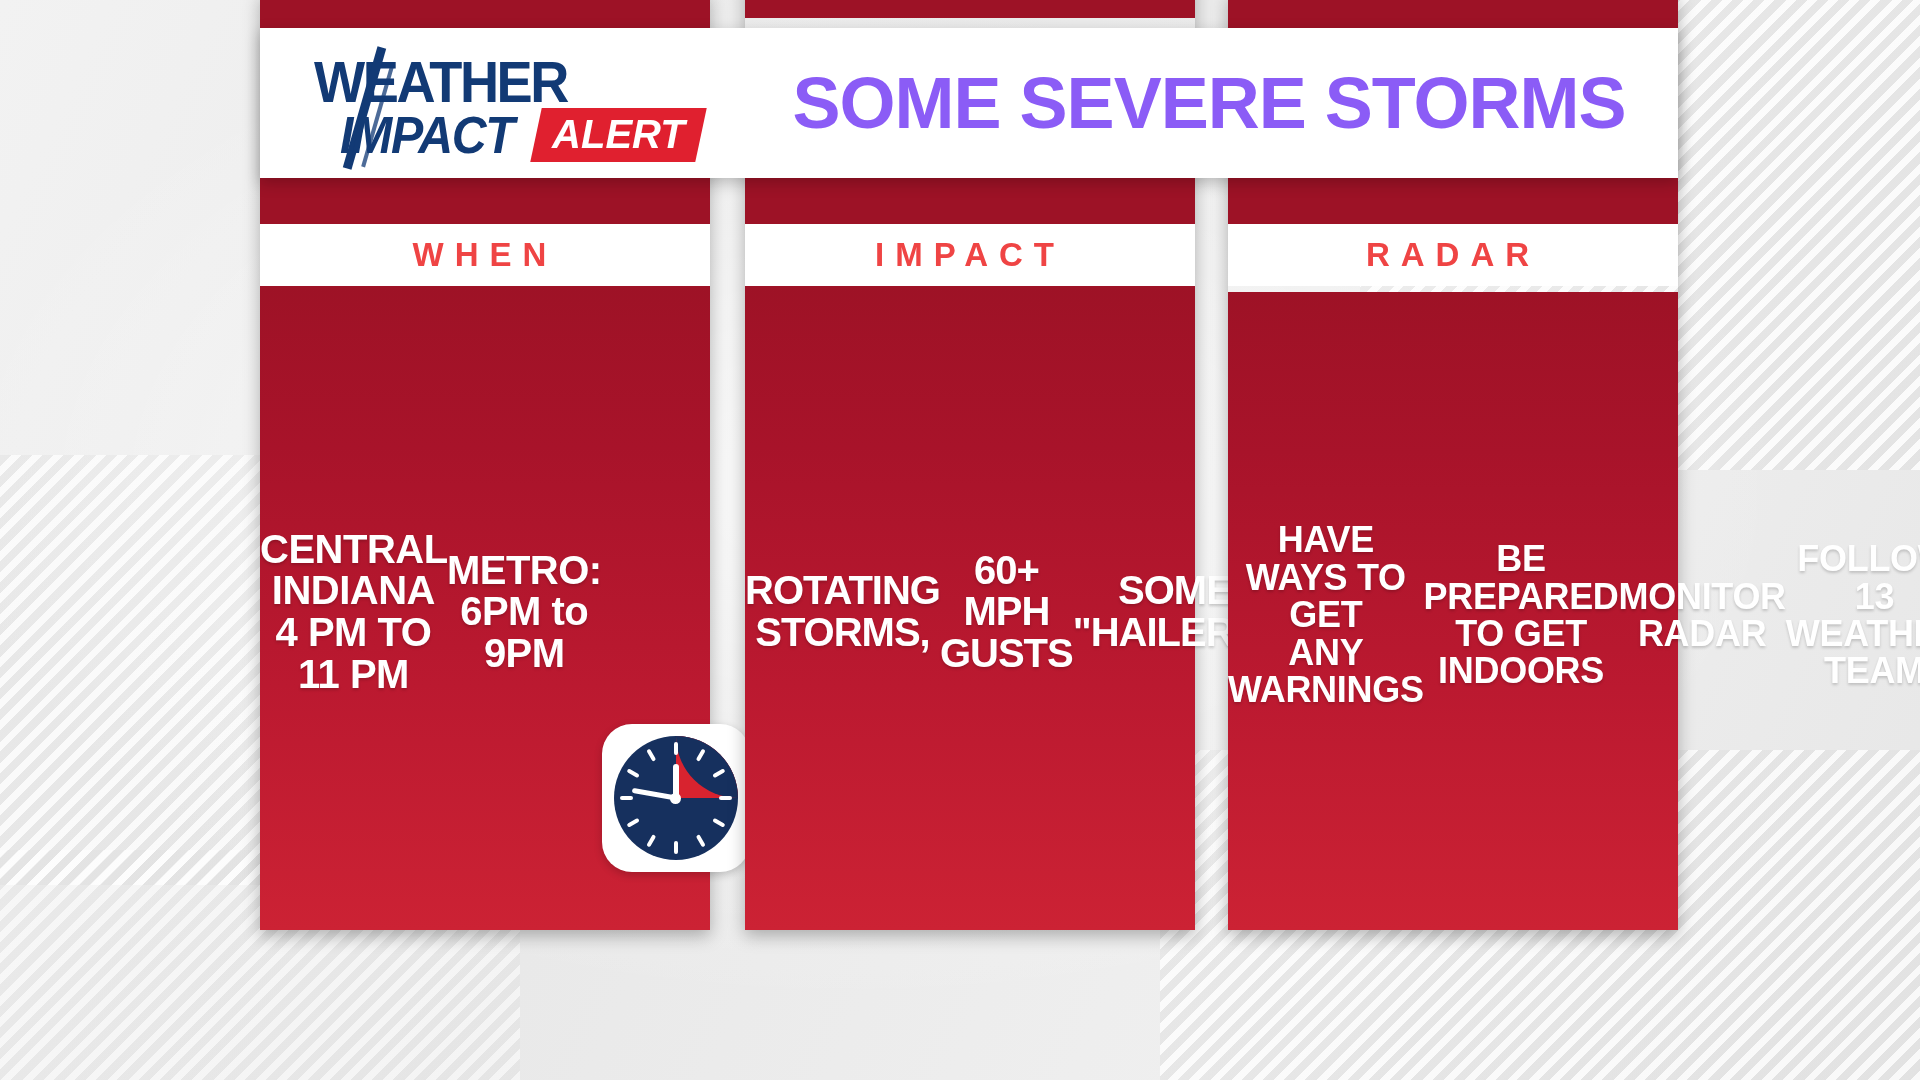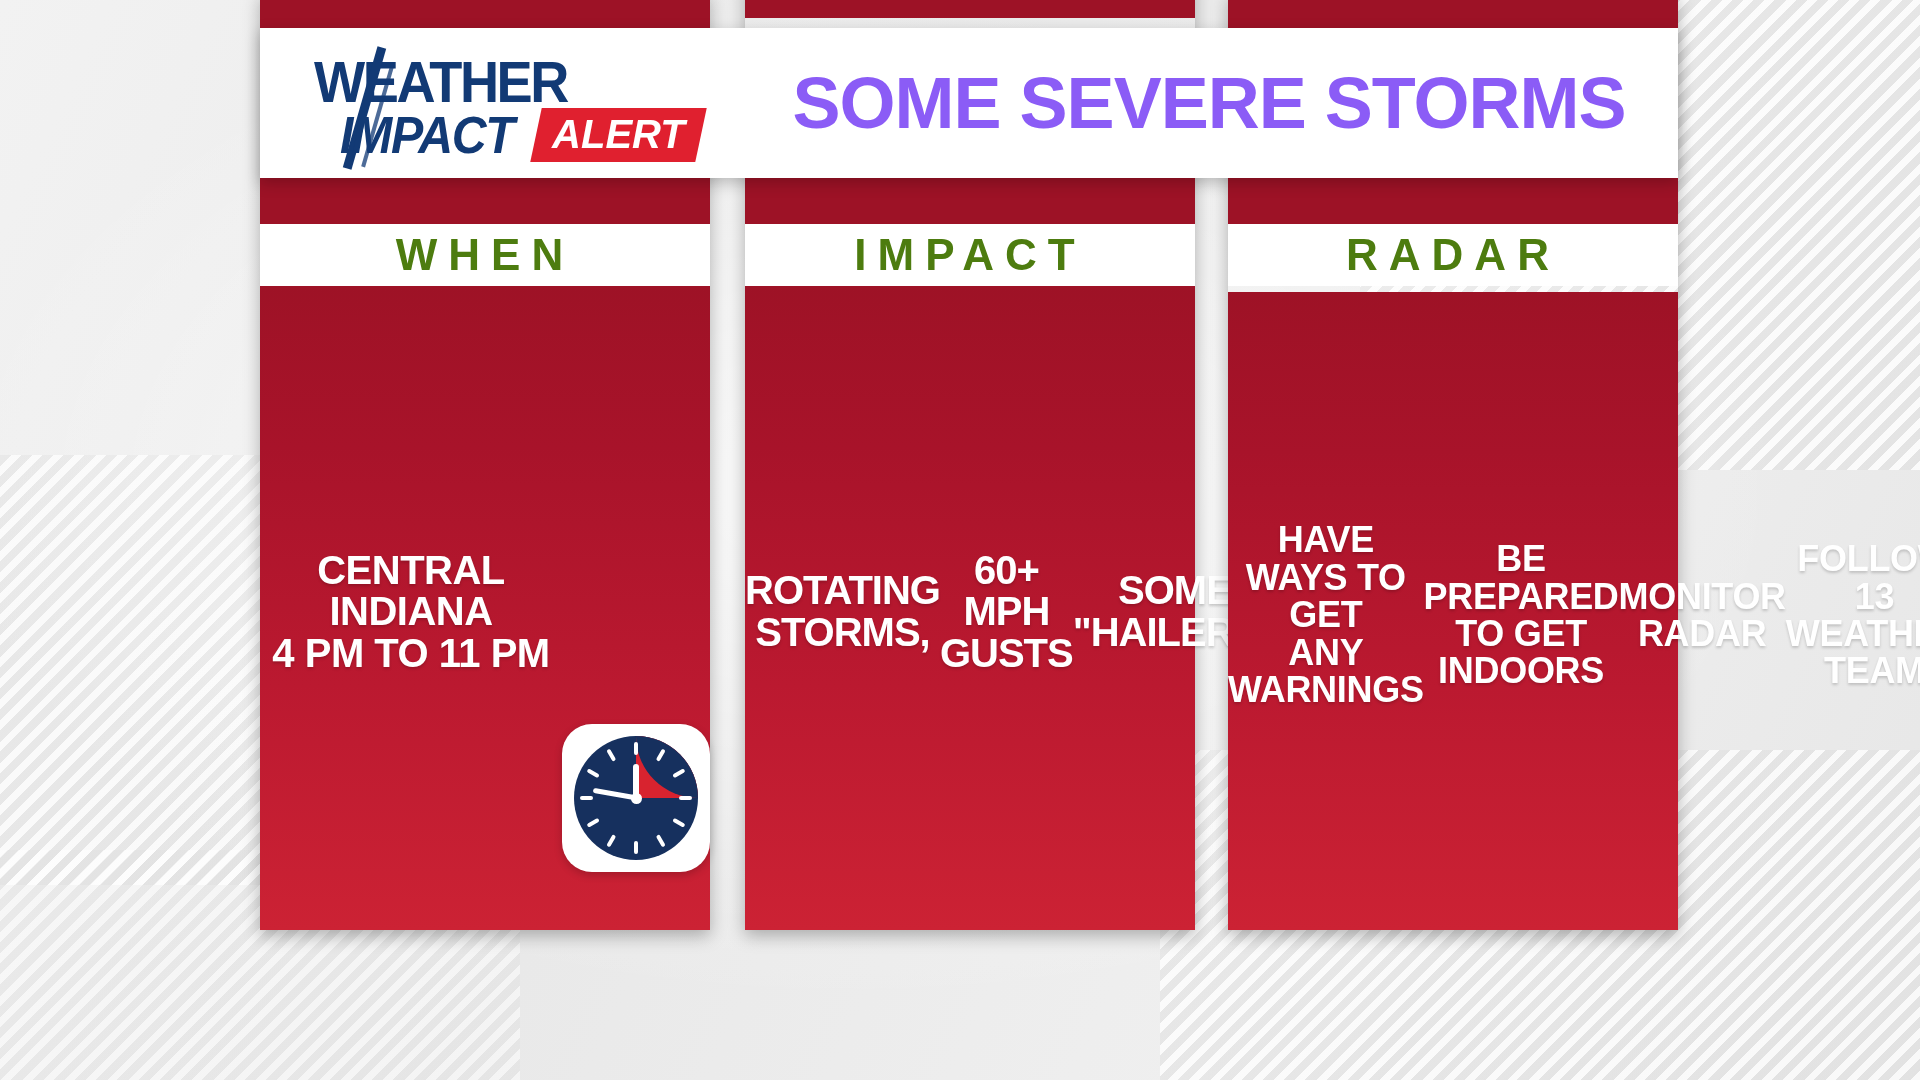--- a/index.html
+++ b/index.html
@@ -31,21 +31,21 @@
   .col .body{position:relative;height:100%;
      box-shadow:0 6px 16px rgba(0,0,0,.28);}
   #col-when  {left:260px;  top:-8px;  width:450px; height:938px;}
   #col-impact{left:745px;  top:-22px; width:450px; height:952px;}
   #col-need  {left:1228px; top:-8px;  width:450px; height:938px;}
 
   .col-topstrip{position:absolute;left:0;right:0;top:0;height:40px;background:#9d1226;}
   .col-redband{position:absolute;left:0;right:0;background:#9d1226;}
   .col-labelbar{position:absolute;left:0;right:0;background:#ffffff;
      display:flex;align-items:center;justify-content:center;}
-  .col-label{color:#4d7c0f;font-weight:bold;font-size:44px;letter-spacing:11px;
+  .col-label{color:#ef4444;font-weight:bold;font-size:33px;letter-spacing:11px;
      font-family:"Liberation Sans", sans-serif;}
   .col-content{position:absolute;left:0;right:0;bottom:0;
      background:linear-gradient(180deg,#9e1226 0%,#a8132a 25%,#bb1930 62%,#cc2234 100%);
      display:flex;flex-direction:row;align-items:center;
      padding-top:34px;box-sizing:border-box;}
   .line{color:#ffffff;font-weight:bold;text-align:center;line-height:1.04;
      font-family:"Liberation Sans", sans-serif;
      text-shadow:0 2px 3px rgba(0,0,0,.18);}
 
   
@@ -159,20 +159,24 @@
       <div class="col-topstrip"></div>
       <div class="col-redband"></div>
       <div class="col-labelbar">
         <div class="col-label">WHEN</div>
       </div>
       <div class="col-content f-when">
         <div class="blk">
           <div class="line">CENTRAL INDIANA</div>
           <div class="line">4 PM TO 11 PM</div>
         </div>
+        <div class="blk">
+          <div class="line">METRO:</div>
+          <div class="line">6PM to 9PM</div>
+        </div>
         <div class="icon-wrap">
           <div class="clock-card">
             <div class="clock-face">
               <div class="clock-wedge"></div>
               <div class="tick" style="transform:rotate(0deg)"></div>
               <div class="tick" style="transform:rotate(30deg)"></div>
               <div class="tick" style="transform:rotate(60deg)"></div>
               <div class="tick" style="transform:rotate(90deg)"></div>
               <div class="tick" style="transform:rotate(120deg)"></div>
               <div class="tick" style="transform:rotate(150deg)"></div>

